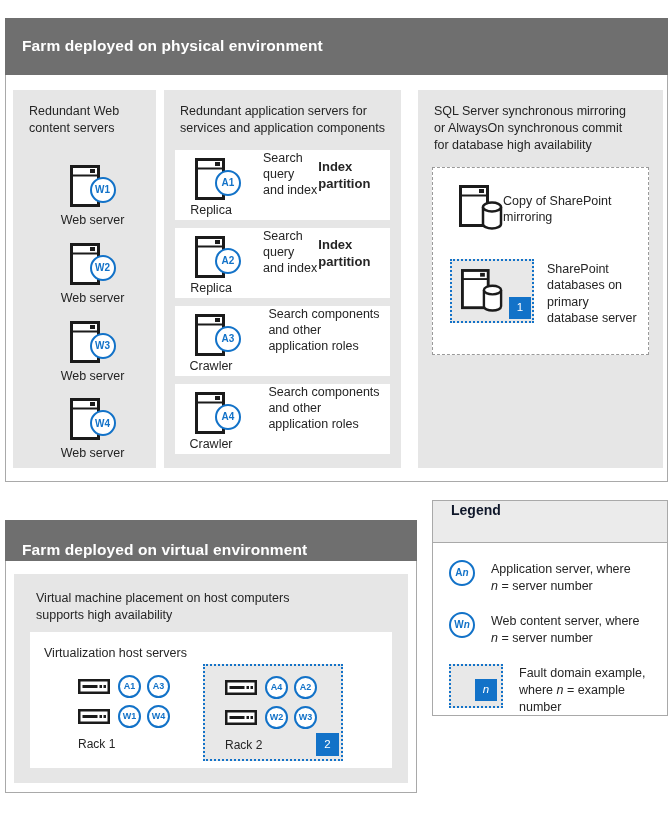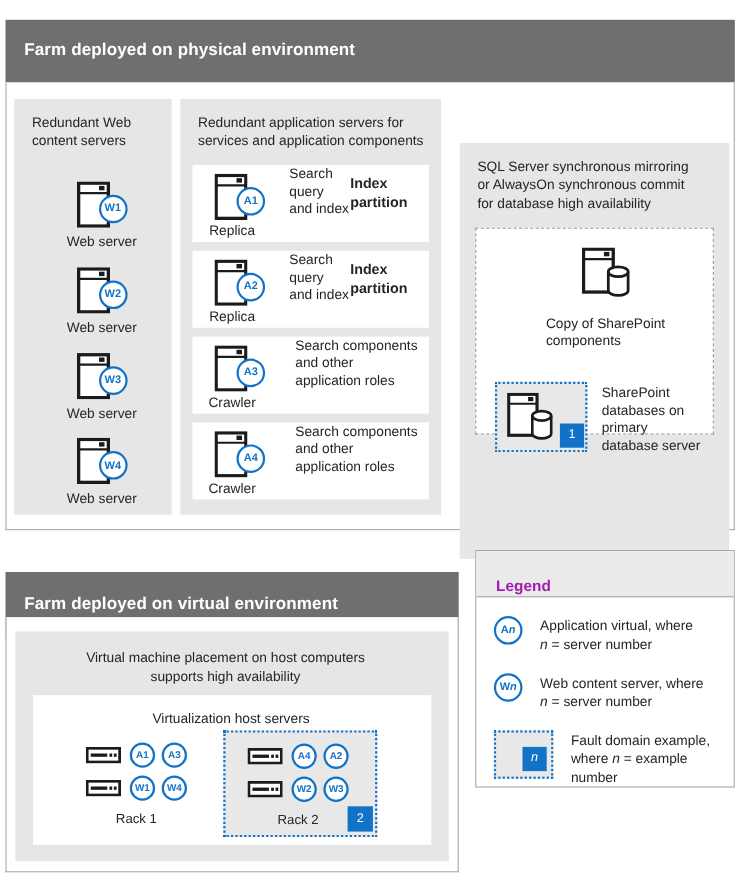--- a/index.html
+++ b/index.html
@@ -24,21 +24,21 @@
     font-size:15.5px;font-weight:700;letter-spacing:.1px;
   }
   #physical-header{left:5px;top:18px;width:663px;height:57px;}
   #physical-body{
     position:absolute;left:5px;top:75px;width:663px;height:407px;
     border:1px solid var(--border);border-top:none;background:#fff;
   }
   .col{position:absolute;top:15px;height:378px;background:var(--panel);}
   #col-web{left:7px;width:143px;}
   #col-app{left:158px;width:237px;}
-  #col-sql{left:412px;width:245px;margin-top:40px;}
+  #col-sql{left:412px;width:245px;}
   .col-title{padding:13px 12px 0 16px;}
   .line{display:block;}
   .line:empty{display:none;}
 
   
   .tower-wrap{position:relative;width:30px;height:42px;}
   .badge{
     width:26px;height:26px;border:2.5px solid var(--blue);border-radius:50%;
     background:#fff;color:var(--blue);font-weight:700;font-size:10px;
     display:flex;align-items:center;justify-content:center;
@@ -61,39 +61,39 @@
   }
   .card-desc{line-height:1.28;}
   .bold-note{font-weight:700;font-size:13px;margin-top:8px;}
   .bold-note:empty{display:none;}
 
   
   #sql-dashed{
     position:absolute;left:14px;top:77px;width:217px;height:188px;
     border:1.5px dashed #9a9a9a;background:#fff;
   }
-  .db-row1{display:flex;align-items:center;gap:13px;margin:17px 6px 0 26px;flex-direction:column;}
+  .db-row1{display:flex;align-items:center;margin:17px 6px 0 26px;}
   .db-row2{display:flex;align-items:flex-start;gap:13px;margin:28px 6px 0 17px;}
   .fault-box{
     position:relative;border:2.5px dotted var(--blue);background:var(--faultfill);
   }
   #sql-fault-box{width:84px;height:64px;flex:0 0 auto;}
   #sql-fault-box svg{position:absolute;left:9px;top:8px;}
   .sq-badge{
     background:var(--blue);color:#fff;font-size:11.5px;font-weight:400;
     display:flex;align-items:center;justify-content:center;
   }
   #sql-fault-num{position:absolute;right:1px;bottom:2px;width:22px;height:22px;}
   .db-label{line-height:1.3;padding-top:2px;}
 
   
   #virtual-header{left:5px;top:520px;width:412px;height:61px;}
   #virtual-body{
     position:absolute;left:5px;top:561px;width:412px;height:232px;
-    border:1px solid var(--border);border-top:none;background:#fff;text-align:center;
+    border:1px solid var(--border);border-top:none;background:#fff;
   }
   #vm-panel{position:absolute;left:8px;top:13px;width:394px;height:209px;background:var(--panel);}
   #vm-subtitle{padding:16px 0 0 22px;width:360px;}
   #hosts-panel{position:absolute;left:16px;top:58px;width:362px;height:136px;background:#fff;}
   #hosts-title{padding:13px 16px 0 14px;}
   .rack-rows{display:flex;flex-direction:column;gap:6px;}
   .rack-row{display:flex;align-items:center;gap:6px;height:24px;}
   .rack-row svg{margin-right:2px;}
   .rack-badge{
     width:23px;height:23px;border:2.5px solid var(--blue);border-radius:50%;
@@ -106,21 +106,21 @@
   #rack2-inner{position:absolute;left:20px;top:9px;}
   #rack2-num{position:absolute;right:2px;bottom:3px;width:23px;height:23px;}
 
   
   #legend-box{
     position:absolute;left:432px;top:500px;width:236px;height:216px;
     border:1px solid var(--border);background:#fff;
   }
   #legend-header{
     height:42px;background:#ebebeb;border-bottom:1px solid var(--border);
-    display:flex;align-items:flex-end;padding-left:18px;font-size:14px;font-weight:700;color:#a21caf;
+    display:flex;align-items:flex-start;padding-left:18px;font-size:14px;font-weight:700;color:#0f172a;
   }
   .lg-row{display:flex;align-items:flex-start;gap:16px;margin:17px 8px 0 16px;}
   .lg-badge{flex:0 0 auto;}
   .lg-text{line-height:1.36;padding-top:1px;}
   #lg-fault-sample{width:54px;height:44px;flex:0 0 auto;}
   #lg-fault-num{position:absolute;right:4px;bottom:5px;width:22px;height:22px;font-style:italic;}
   i{font-style:italic;}
 </style>
 </head>
 <body>
@@ -287,21 +287,21 @@
       <div class="db-row1">
         <svg width="44" height="46" viewBox="0 0 44 46">
             <rect x="1.5" y="1.5" width="27" height="39" fill="#fff" stroke="#1b1b1b" stroke-width="3"></rect>
             <line x1="1.5" y1="10.5" x2="28.5" y2="10.5" stroke="#1b1b1b" stroke-width="2"></line>
             <rect x="20" y="4" width="5" height="4" fill="#1b1b1b"></rect>
             <path d="M24 22 v17 a9 4.5 0 0 0 18 0 v-17" fill="#fff" stroke="#1b1b1b" stroke-width="2.5"></path>
             <ellipse cx="33" cy="22" rx="9" ry="4.5" fill="#fff" stroke="#1b1b1b" stroke-width="2.5"></ellipse>
           </svg>
         <div class="db-label">
           <span class="line">Copy of SharePoint</span>
-          <span class="line">components</span>
+          <span class="line">mirroring</span>
         </div>
       </div>
       <div class="db-row2">
         <div class="fault-box" id="sql-fault-box">
           <svg width="42" height="44" viewBox="0 0 44 46">
               <rect x="1.5" y="1.5" width="27" height="39" fill="#fff" stroke="#1b1b1b" stroke-width="3"></rect>
               <line x1="1.5" y1="10.5" x2="28.5" y2="10.5" stroke="#1b1b1b" stroke-width="2"></line>
               <rect x="20" y="4" width="5" height="4" fill="#1b1b1b"></rect>
               <path d="M24 22 v17 a9 4.5 0 0 0 18 0 v-17" fill="#fff" stroke="#1b1b1b" stroke-width="2.5"></path>
               <ellipse cx="33" cy="22" rx="9" ry="4.5" fill="#fff" stroke="#1b1b1b" stroke-width="2.5"></ellipse>
@@ -394,21 +394,21 @@
   <div id="legend-header">
     <span>Legend</span>
   </div>
 
   <div class="lg-row">
     <span class="badge lg-badge">
         <span>A</span>
         <i>n</i>
       </span>
     <div class="lg-text">
-      <span>Application virtual, where</span><br>
+      <span>Application server, where</span><br>
       <i>n</i><span> = server number</span>
     </div>
   </div>
 
   <div class="lg-row">
     <span class="badge lg-badge">
         <span>W</span>
         <i>n</i>
       </span>
     <div class="lg-text">

